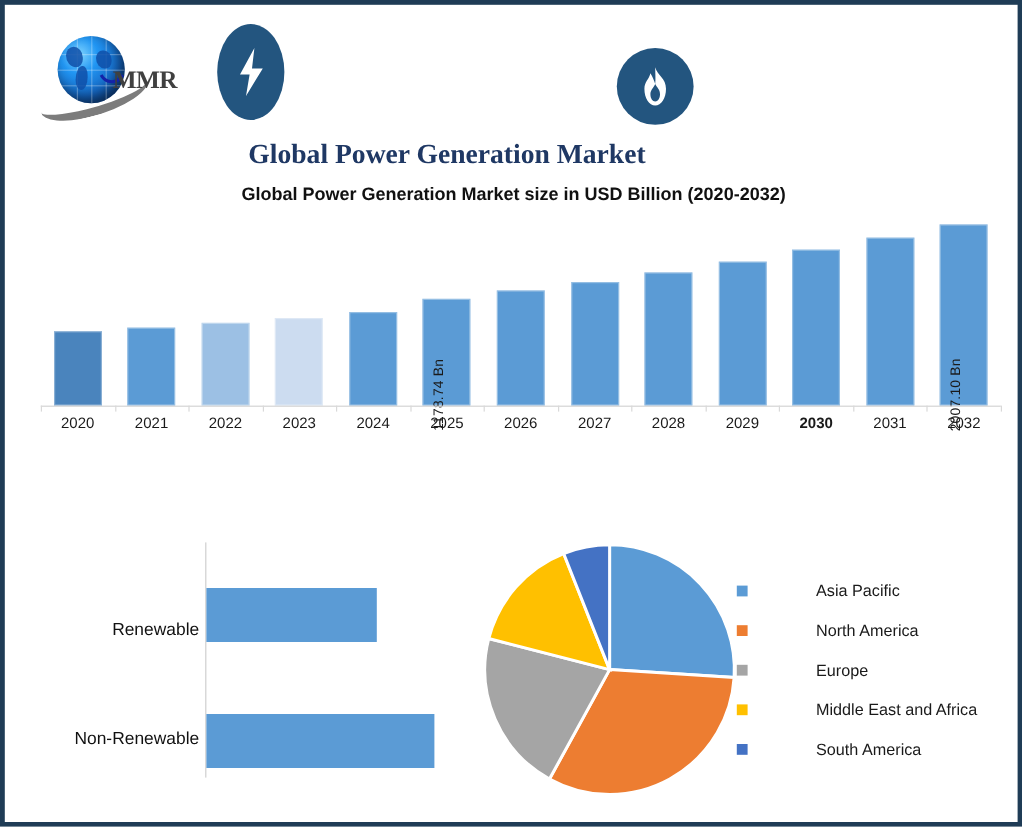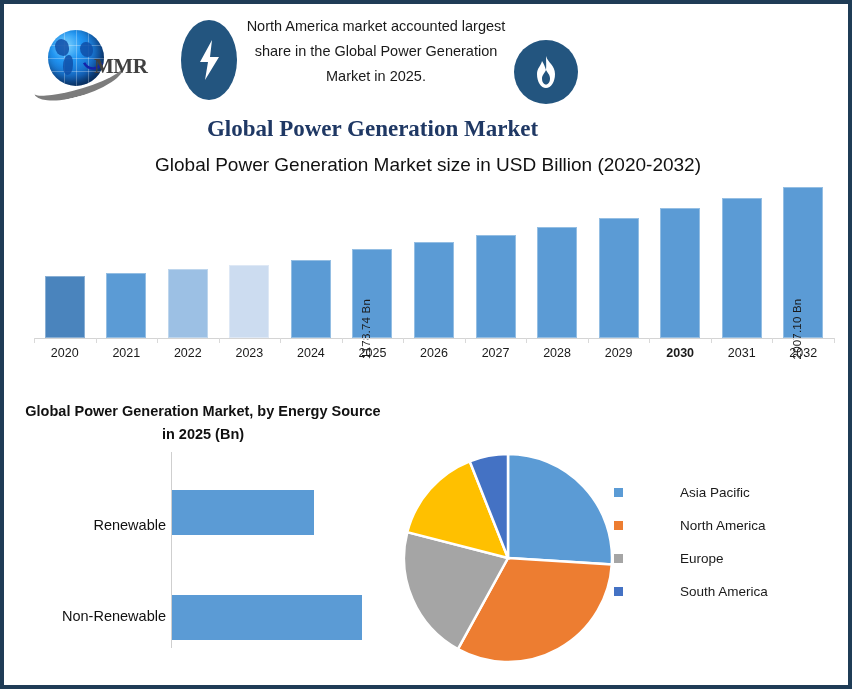--- a/index.html
+++ b/index.html
@@ -78,21 +78,21 @@
   #main-title {
     position:absolute; left:0; top:112px; width:737px; text-align:center;
     font-family:Liberation Serif, serif;
     font-size:23px; font-weight:700; color:#1f3864;
   }
 
   
   #barchart { position:absolute; left:4px; top:150px; width:840px; height:220px; }
   #bar-title {
     position:absolute; left:0; top:0; width:840px; text-align:center;
-    font-size:19px; font-weight:400; color:#111;
+    font-size:15px; font-weight:700; color:#111;
   }
   #bar-plot { position:absolute; left:26px; top:26px; width:800px; height:158px; }
   .bar-slot {
     position:absolute; bottom:0; width:58px; height:158px;
   }
   .bar {
     position:absolute; bottom:0; left:9px; width:40px;
     background:#5b9bd5;
     border:1px solid rgba(255,255,255,.35);
   }
@@ -159,21 +159,20 @@
       <div id="logo-hook">‿</div>
       <div id="logo-text">MMR</div>
     </div>
 
     <div class="hdr-icon" id="bolt-icon">
       <svg width="26" height="42" viewBox="0 0 26 42" aria-hidden="true">
         <path d="M16 1 L4 23 L12 23 L9 41 L23 18 L14 18 Z" fill="#ffffff"></path>
       </svg>
     </div>
 
-    <div id="headline-1">North America market accounted largest share in the Global Power Generation Market in 2025.</div>
 
     <div class="hdr-icon" id="flame-icon">
       <svg width="26" height="34" viewBox="0 0 26 34" aria-hidden="true">
         <path d="M13 1 C15 8 22 10 22 19 C22 27 18 33 13 33 C8 33 4 27 4 19 C4 13 8 11 9 6 C11 9 12 12 13 15 C13.5 11 13 6 13 1 Z" fill="#ffffff"></path>
         <path d="M13 15 C14.5 18 17 19.5 17 23.5 C17 27 15.2 29.5 13 29.5 C10.8 29.5 9 27 9 23.5 C9 20 11.5 18.5 13 15 Z" fill="#23557f"></path>
       </svg>
     </div>
 
   </div>
 
@@ -250,21 +249,20 @@
       <div class="bar-xlabel" style="left: 641.385px; width: 61.5385px; font-weight: bold;">2030</div>
       <div class="tick" style="left: 641.385px;"></div>
       <div class="bar-xlabel" style="left: 702.923px; width: 61.5385px;">2031</div>
       <div class="tick" style="left: 702.923px;"></div>
       <div class="bar-xlabel" style="left: 764.462px; width: 61.5385px;">2032</div>
       <div class="tick" style="left: 764.462px;"></div>
       <div class="tick" style="left: 826px;"></div>
     </div>
 
   <div id="hbarchart">
-    <div id="hbar-title">Global Power Generation Market, by Energy Source in 2025 (Bn)</div>
     <div id="hbar-plot">
       <div id="hbar-axis"></div>
     <div class="hbar" style="width: 142px; top: 38px;"></div>
         <div class="hbar-label" style="top: 65px;">Renewable</div>
         <div class="hbar" style="width: 190px; top: 143px;"></div>
         <div class="hbar-label" style="top: 156px;">Non-Renewable</div>
       </div>
   </div>
 
   <div id="piechart">
@@ -282,19 +280,23 @@
         </div>
         <div class="legend-row">
           <span class="legend-swatch" style="background: rgb(237, 125, 49);"></span>
           <span class="legend-label">North America</span>
         </div>
         <div class="legend-row">
           <span class="legend-swatch" style="background: rgb(165, 165, 165);"></span>
           <span class="legend-label">Europe</span>
         </div>
         <div class="legend-row">
+          <span class="legend-swatch" style="background: rgb(255, 192, 0);"></span>
+          <span class="legend-label">Middle East and Africa</span>
+        </div>
+        <div class="legend-row">
           <span class="legend-swatch" style="background: rgb(68, 114, 196);"></span>
           <span class="legend-label">South America</span>
         </div>
       </div>
   </div>
 
 </div>
 
 </body></html>

